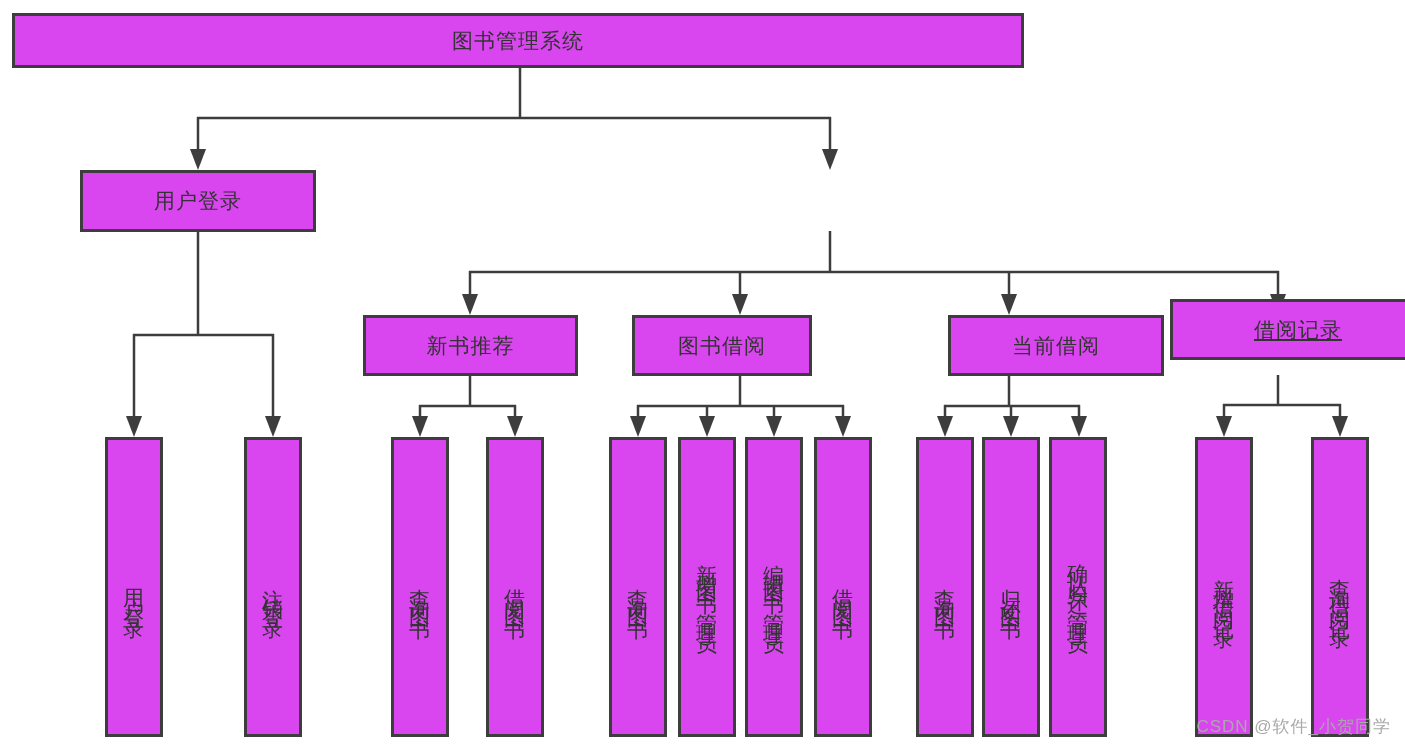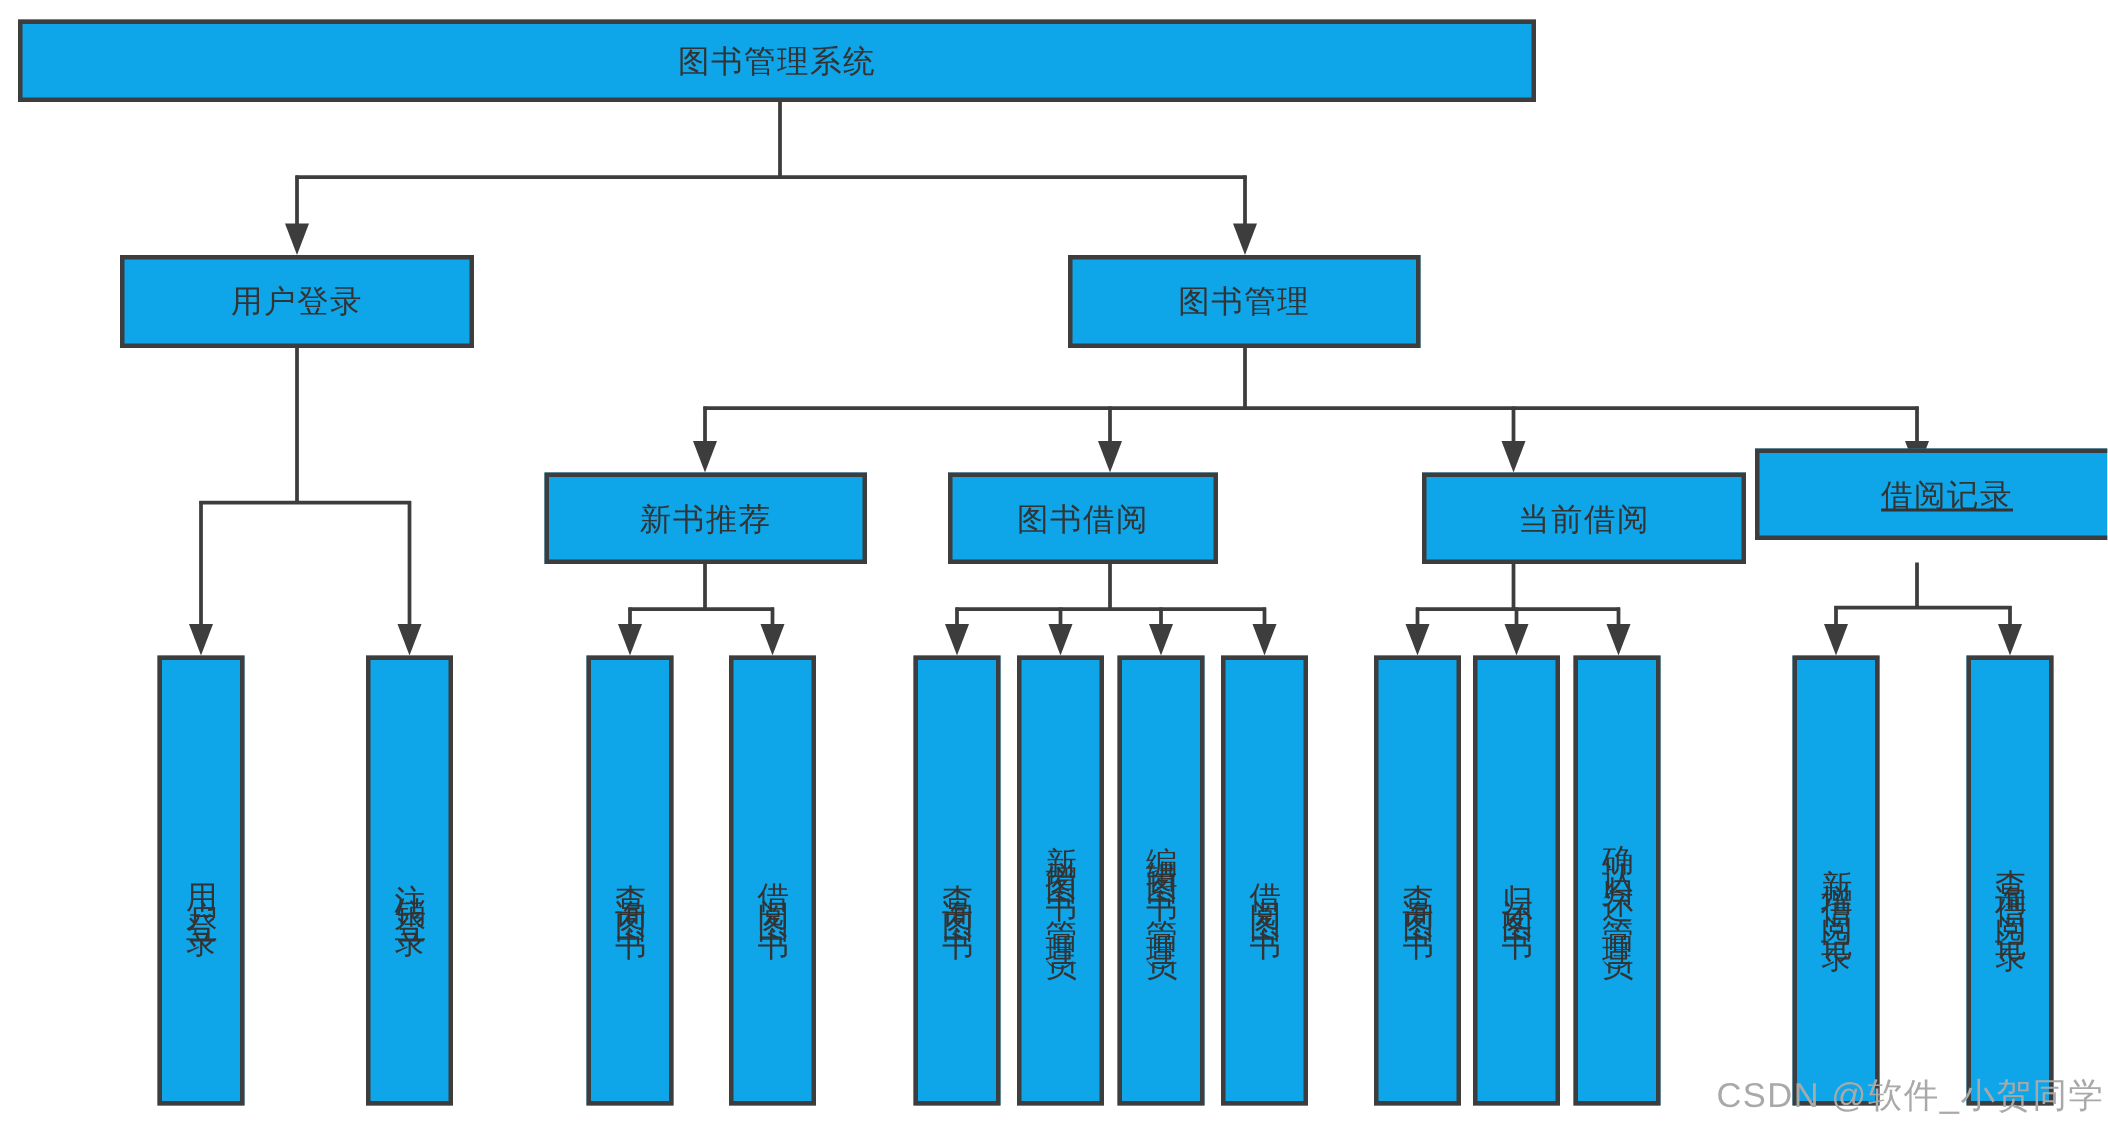--- a/index.html
+++ b/index.html
@@ -13,21 +13,21 @@
   }
   #connectors {
     position: absolute;
     left: 0; top: 0;
     width: 1405px; height: 747px;
     z-index: 1;
   }
   .box {
     position: absolute;
     box-sizing: border-box;
-    background: #0ea5e9;
+    background: #d946ef;
     border: 3px solid #3d3d3d;
     color: #333333;
     display: flex;
     align-items: center;
     justify-content: center;
     z-index: 2;
   }
   .box.h {
     font-size: 21px;
     letter-spacing: 1px;
@@ -37,22 +37,22 @@
     writing-mode: vertical-rl;
     text-orientation: mixed;
     font-size: 21px;
     letter-spacing: 10px;
     line-height: 1;
     padding-top: 10px; 
   }
   .watermark {
     position: absolute;
     top: 715px;
-    right: 2px;
-    font-size: 23px;
+    right: 14px;
+    font-size: 17px;
     letter-spacing: 1px;
     color: #a9a9a9;
     z-index: 3;
     white-space: nowrap;
   }
 </style>
 </head>
 <body>
 
 <div id="stage">
@@ -119,21 +119,20 @@
       <polygon points="1011,437 1003,416 1019,416"></polygon>
       <polygon points="1079,437 1071,416 1087,416"></polygon>
       <polygon points="1224,437 1216,416 1232,416"></polygon>
       <polygon points="1340,437 1332,416 1348,416"></polygon>
     </g>
   </svg>
 
   <div class="box h" style="left:12px; top:13px; width:1012px; height:55px;">图书管理系统</div>
 
   <div class="box h" style="left:80px; top:170px; width:236px; height:62px;">用户登录</div>
-  <div class="box h" style="left:712px; top:170px; width:235px; height:62px;">图书管理</div>
 
   <div class="box h" style="left:363px; top:315px; width:215px; height:61px;">新书推荐</div>
   <div class="box h" style="left:632px; top:315px; width:180px; height:61px;">图书借阅</div>
   <div class="box h" style="left:901px; top:315px; width:216px; height:61px;margin-left:47px;">当前借阅</div>
   <div class="box h" style="left:1170px; top:299px; width:256px; height:61px;text-decoration:underline;">借阅记录</div>
 
   <div class="box v" style="left:105px; top:437px; width:58px; height:300px;">用户登录</div>
   <div class="box v" style="left:244px; top:437px; width:58px; height:300px;">注销登录</div>
 
   <div class="box v" style="left:391px; top:437px; width:58px; height:300px;">查询图书</div>

